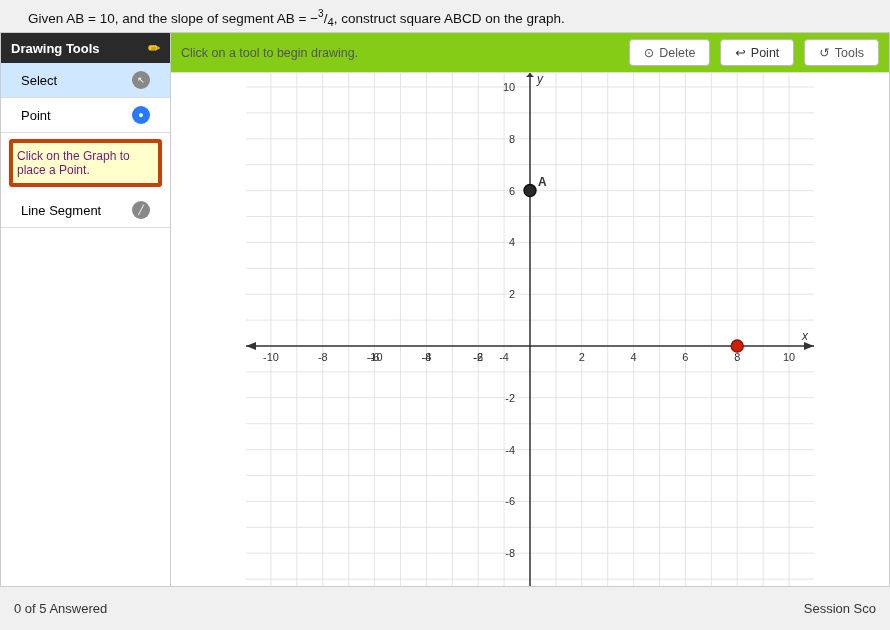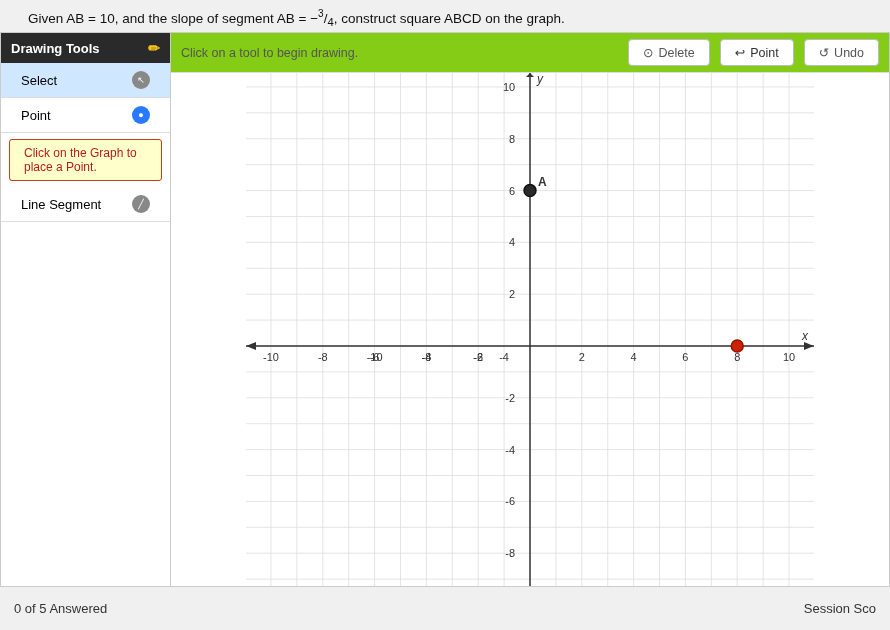--- a/index.html
+++ b/index.html
@@ -72,25 +72,25 @@
       align-items: center;
       justify-content: center;
       color: #fff;
       font-size: 9px;
     }
     .sidebar-item-icon.blue { background: #2979ff; }
     .sidebar-item-icon.gray { background: #888; }
 
     .tooltip-box {
       background: #ffffcc;
-      border: 1px solid #c2410c;
+      border: 4px solid #c2410c;
       margin: 6px 8px;
-      padding: 6px 14px;
+      padding: 6px 4px;
       font-size: 12px;
-      color: #b91c1c;
+      color: #701a75;
       border-radius: 3px;
     }
 
     
     .graph-wrapper {
       flex: 1;
       background: #fff;
       border: 1px solid #ccc;
       display: flex;
       flex-direction: column;
@@ -193,21 +193,21 @@
       <button class="toolbar-btn delete-btn">
         <span>⊙</span>
         <span>Delete</span>
       </button>
       <button class="toolbar-btn">
         <span>↩</span>
         <span>Point</span>
       </button>
       <button class="toolbar-btn reset-btn">
         <span>↺</span>
-        <span>Undo</span>
+        <span>Tools</span>
       </button>
     </div>
 
     <div class="graph-canvas">
       <svg class="grid-svg" viewBox="0 0 570 540" xmlns="http://www.w3.org/2000/svg">
 
         <g stroke="#ddd" stroke-width="0.8">
 
           <line x1="25" y1="0" x2="25" y2="540"></line>
           <line x1="51" y1="0" x2="51" y2="540"></line>

